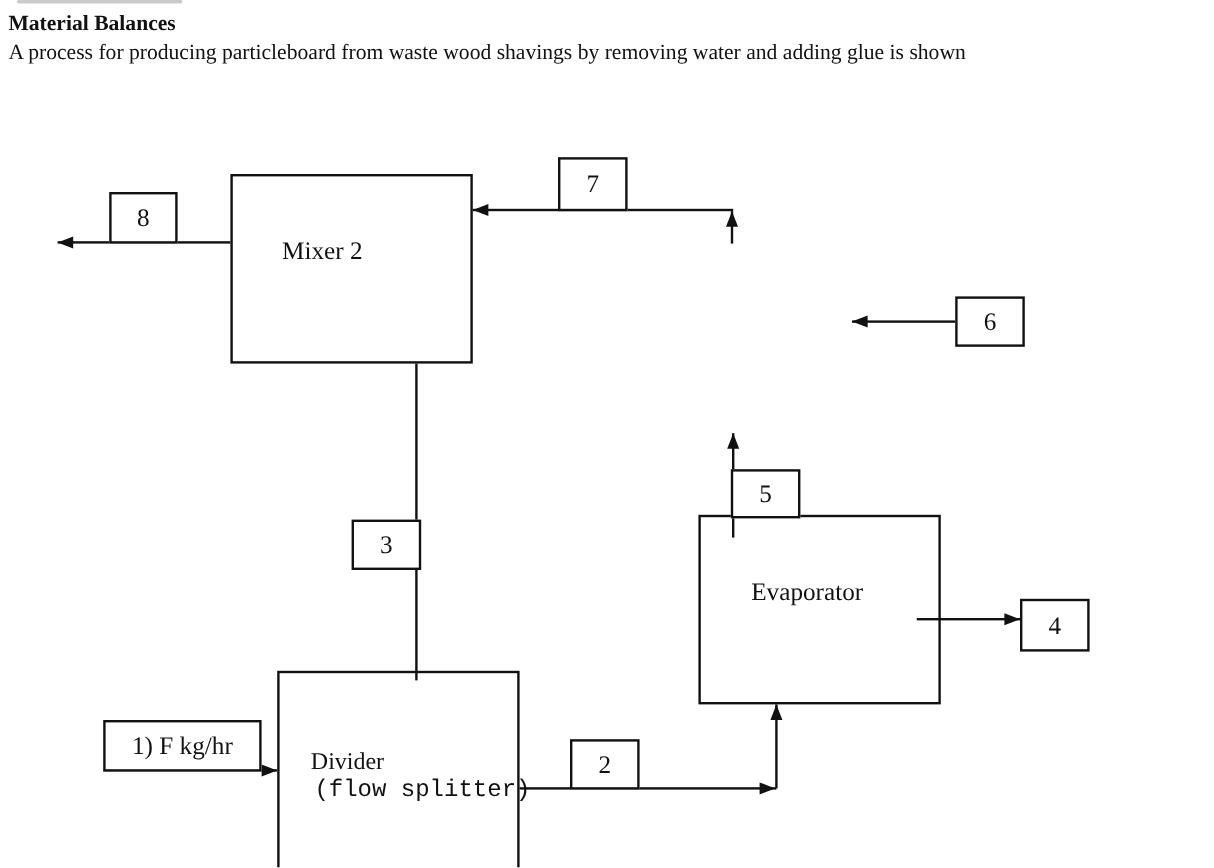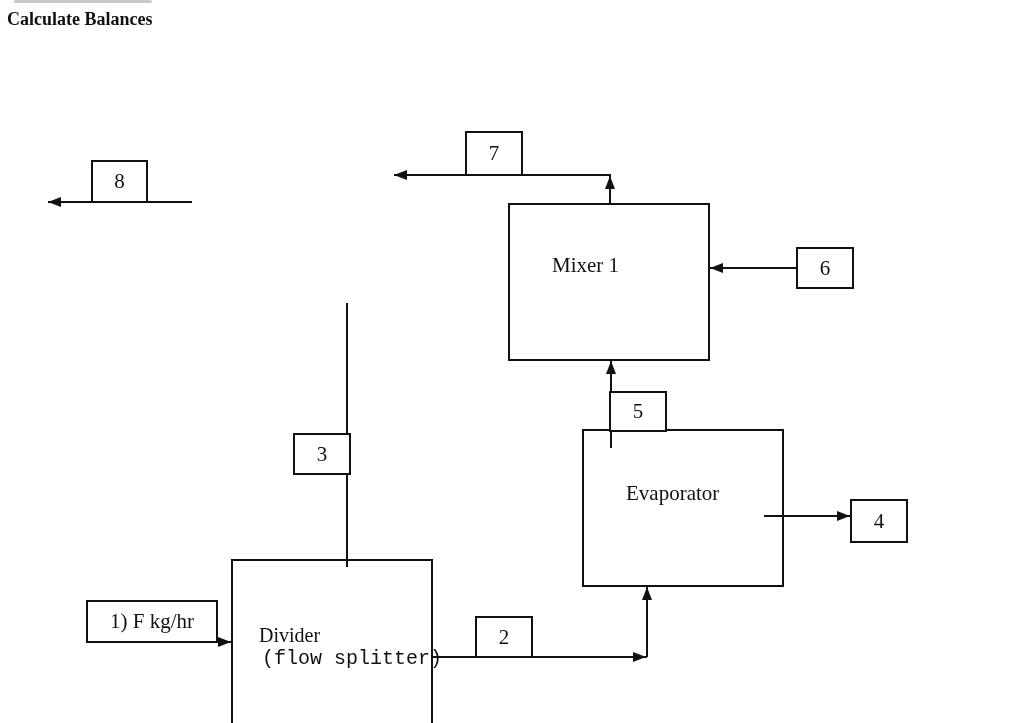--- a/index.html
+++ b/index.html
@@ -31,27 +31,28 @@
           display:flex; align-items:center; justify-content:center; font-size:21px; }
 </style>
 </head>
 <body>
 
 <div id="page">
 
   <div id="artifact"></div>
 
   <div id="header">
-    <div class="title">Calculate Balances</div>
+    <div class="title">Material Balances</div>
+    <div class="bodyline">A process for producing particleboard from waste wood shavings by removing water and adding glue is shown</div>
   </div>
 
+  <div class="ubox" style="left:192px;top:145px;width:202px;height:158px;">
+    <span class="uline" style="left:41px;top:50px;">Mixer 2</span>
+  </div>
 
-  <div class="ubox" style="left:508px;top:203px;width:202px;height:158px;">
-    <span class="uline" style="left:42px;top:48px;">Mixer 1</span>
-  </div>
 
   <div class="ubox" style="left:582px;top:429px;width:202px;height:158px;">
     <span class="uline" style="left:42px;top:50px;">Evaporator</span>
   </div>
 
   <div class="ubox" style="left:231px;top:559px;width:202px;height:170px;">
     <span class="uline2" style="left:26px;top:63px;">Divider</span>
     <span class="uline2" style="left:29px;top:86px;font-family:Liberation Mono, monospace;">(flow splitter)</span>
   </div>
 

